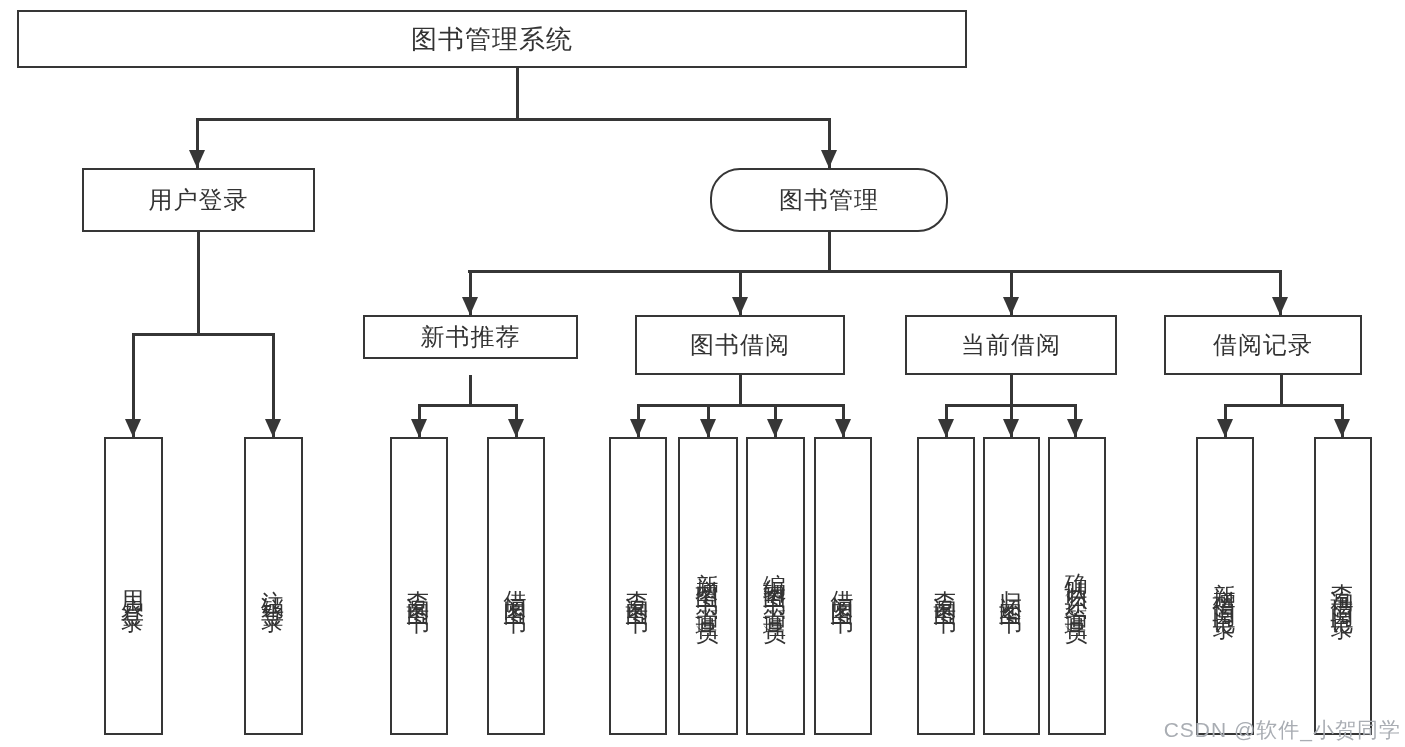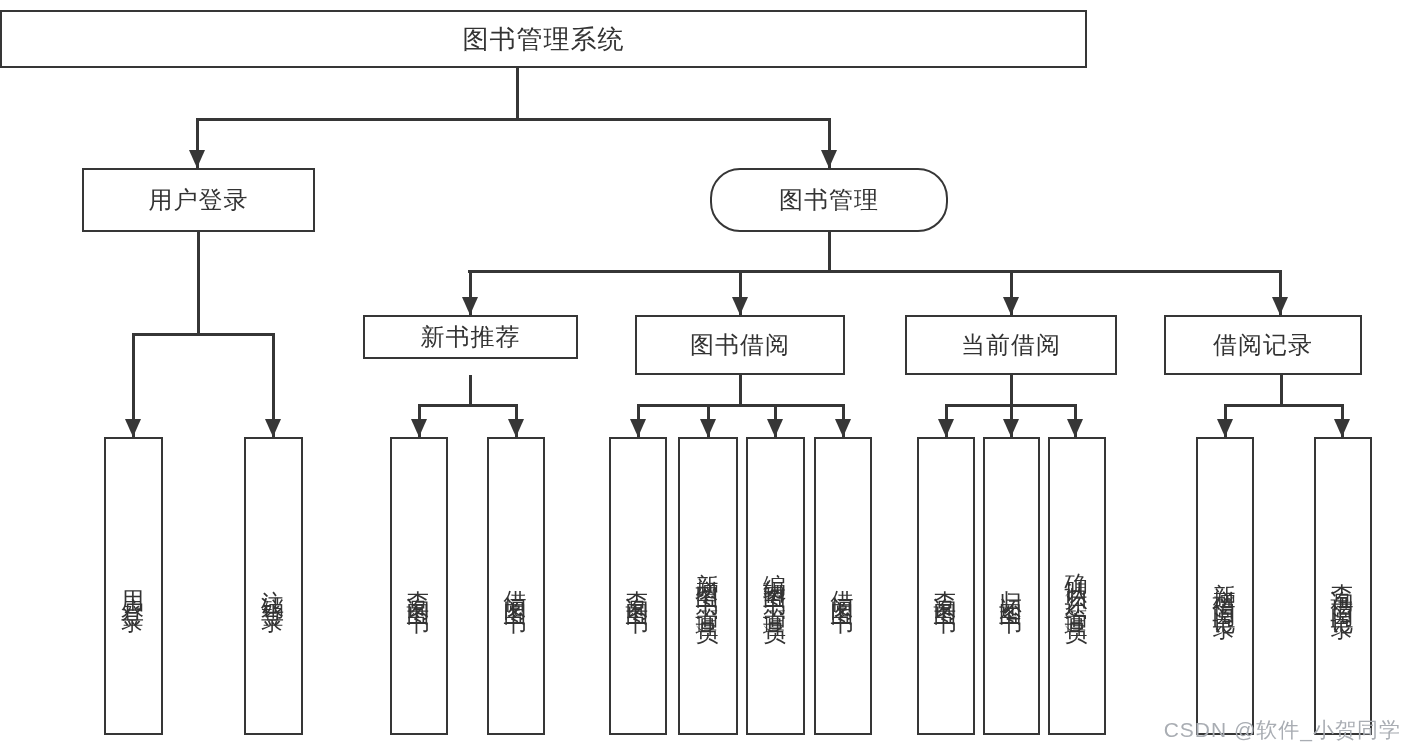--- a/index.html
+++ b/index.html
@@ -51,21 +51,21 @@
     color: #a9adb3;
     z-index: 5;
     margin-top: 37px;
   }
 </style>
 </head>
 <body>
 
 <div class="canvas">
 
-  <div class="box rootbox" style="left:0; top:10px; width:1087px; height:58px;">图书管理系统</div>
+  <div class="box rootbox" style="left:17px; top:10px; width:950px; height:58px;">图书管理系统</div>
 
   <div class="box hbox" style="left:82px; top:168px; width:233px; height:64px;">用户登录</div>
 
   <div class="box hbox" style="left:710px; top:168px; width:238px; height:64px;border-radius:30px;">图书管理</div>
 
   <div class="box hbox" style="left:363px; top:315px; width:215px; height:44px;">新书推荐</div>
 
   <div class="box hbox" style="left:905px; top:315px; width:212px; height:60px;">当前借阅</div>
 
   <div class="box hbox" style="left:635px; top:315px; width:210px; height:60px;">图书借阅</div>

